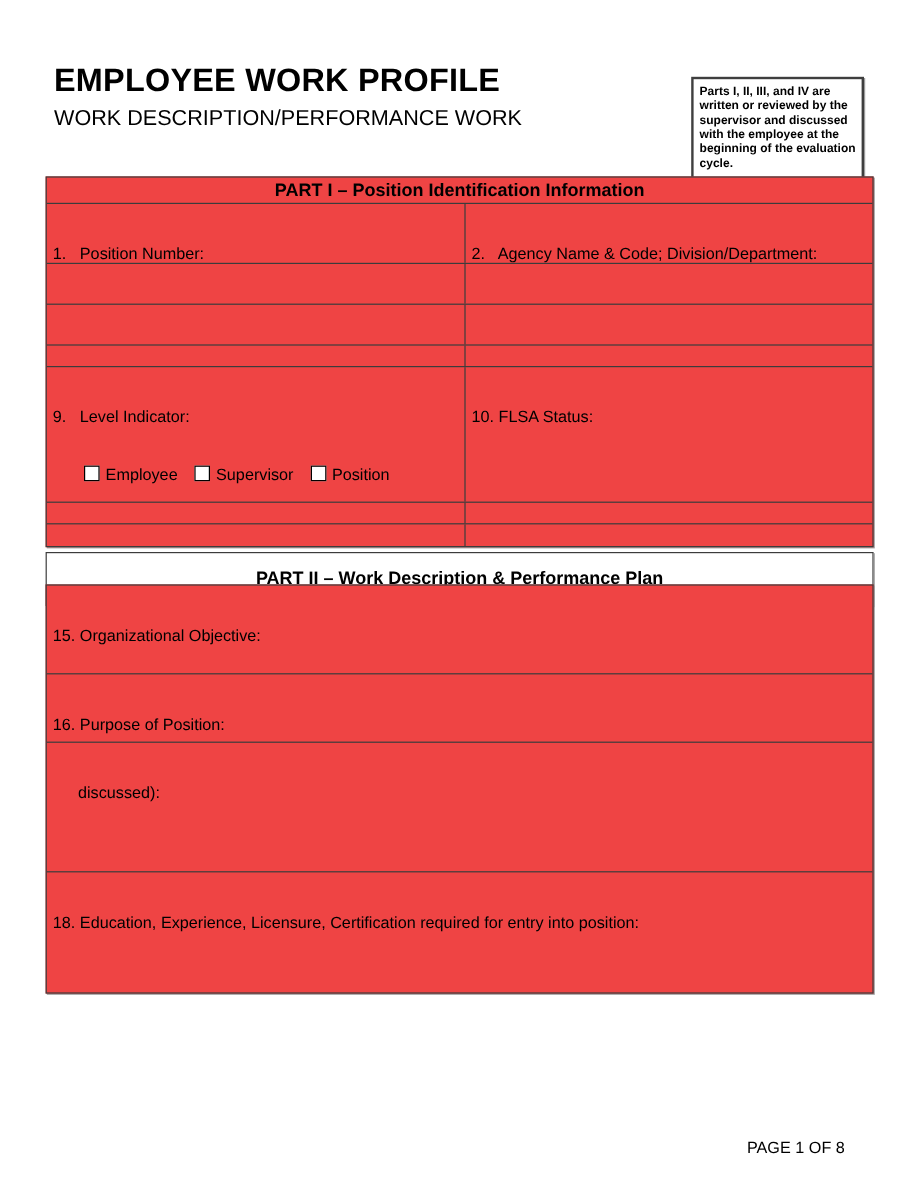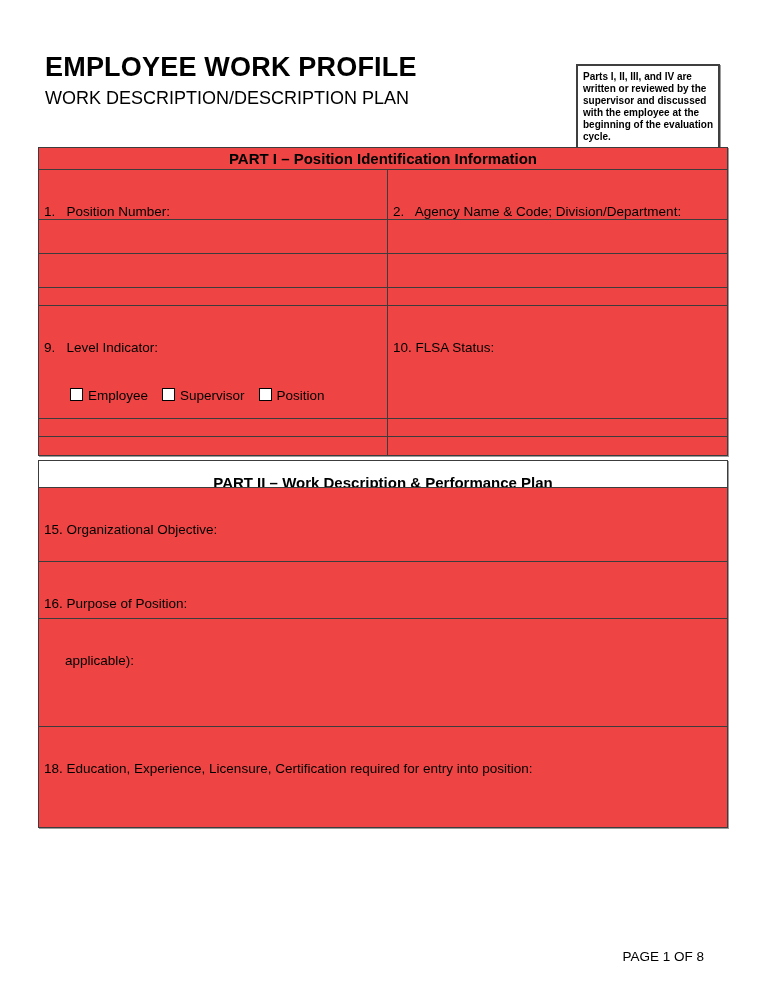--- a/index.html
+++ b/index.html
@@ -48,21 +48,21 @@
   .spacer{height:16px;}
   .ml14{margin-left:14px;}
   .footer{position:absolute;top:949px;right:64px;font-size:13.5px;}
 </style>
 </head>
 <body>
 
 <div class="page">
 
   <div class="doc-title">EMPLOYEE WORK PROFILE</div>
-  <div class="doc-subtitle">WORK DESCRIPTION/DESCRIPTION PLAN</div>
+  <div class="doc-subtitle">WORK DESCRIPTION/PERFORMANCE WORK</div>
   <div class="note-box">Parts I, II, III, and IV are written or reviewed by the supervisor and discussed with the employee at the beginning of the evaluation cycle.</div>
 
   <div class="tbl part1">
     <div class="tbl-header">PART I – Position Identification Information</div>
 
     <div class="row h50">
       <div class="cell left">
         <div>1.   Position Number:</div>
         
       </div>
@@ -146,21 +146,21 @@
         
       </div>
     </div>
     <div class="row h57">
       <div class="cell">
         <div>16. Purpose of Position:</div>
       </div>
     </div>
     <div class="row h108">
       <div class="cell">
-        <div class="hang">applicable):</div>
+        <div class="hang">discussed):</div>
       </div>
     </div>
     <div class="row h100">
       <div class="cell">
         <div>18. Education, Experience, Licensure, Certification required for entry into position:</div>
       </div>
     </div>
   </div>
 
   <div class="footer">PAGE 1 OF 8</div>

